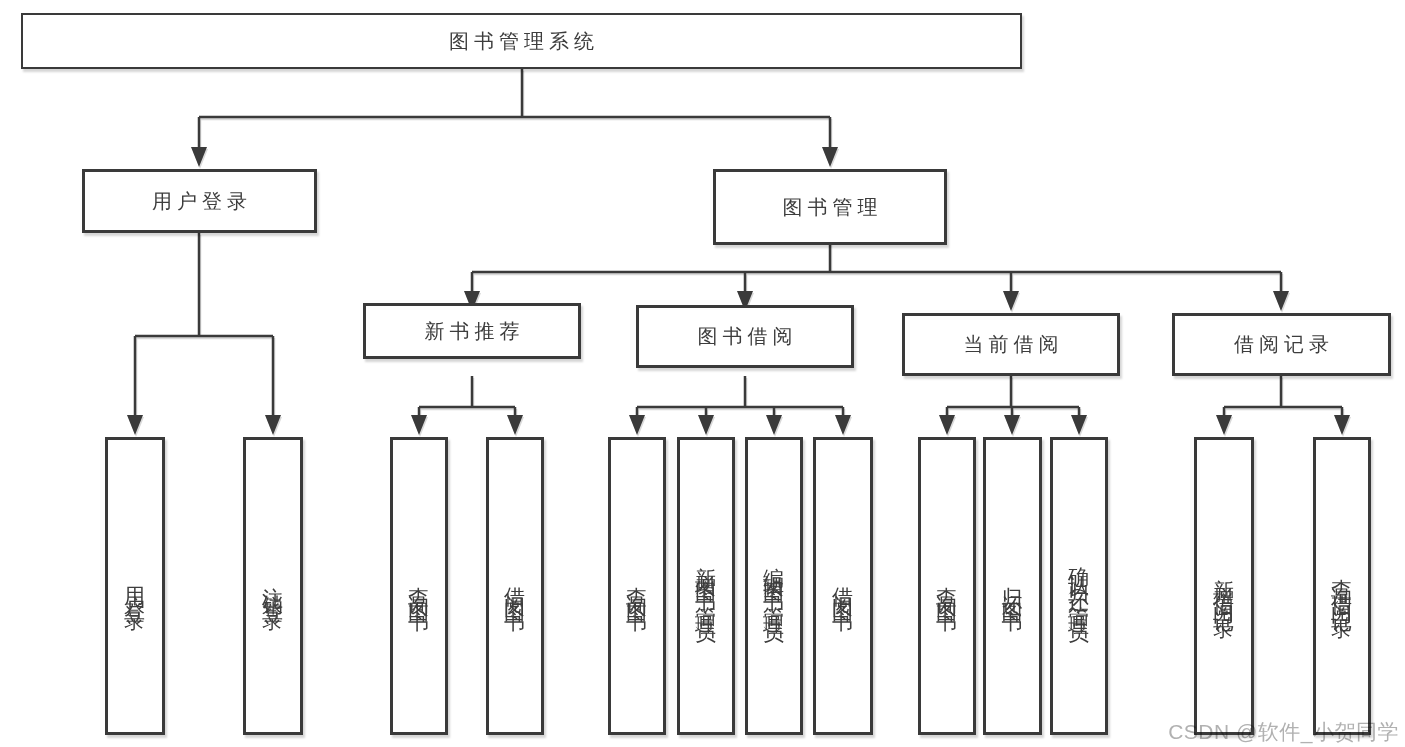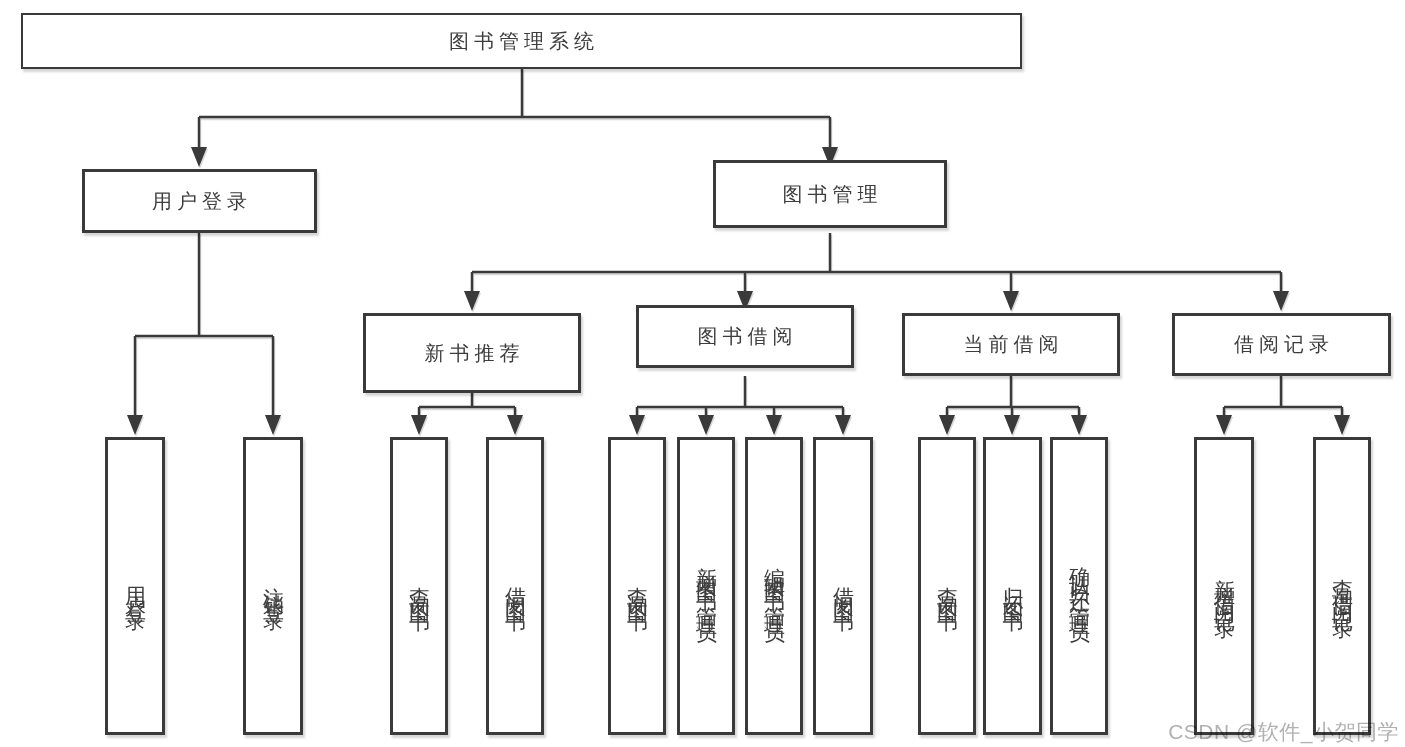--- a/index.html
+++ b/index.html
@@ -14,21 +14,20 @@
     position:absolute;
     box-sizing:border-box;
     border:3px solid #3a3a3a;
     background:#ffffff;
     display:flex;
     align-items:center;
     justify-content:center;
     color:#3d3d3d;
     box-shadow:2px 3px 2px rgba(0,0,0,0.16);
     z-index:2;
-    font-family:Liberation Serif, serif;
   }
   .node.root { border-width:2px; }
   .h-label {
     font-size:20px;
     letter-spacing:5px;
     padding-left:5px; 
     white-space:nowrap;
   }
   .v-label {
     writing-mode:vertical-rl;
@@ -99,25 +98,25 @@
   </g>
 </svg>
 
 <div class="node root" style="left:21px;top:13px;width:1001px;height:56px;">
   <span class="h-label">图书管理系统</span>
 </div>
 
 <div class="node" style="left:82px;top:169px;width:235px;height:64px;">
   <span class="h-label">用户登录</span>
 </div>
-<div class="node" style="left:713px;top:160px;width:234px;height:68px;">
+<div class="node" style="left:713px;top:169px;width:234px;height:76px;">
   <span class="h-label">图书管理</span>
 </div>
 
-<div class="node" style="left:363px;top:313px;width:218px;height:80px;">
+<div class="node" style="left:363px;top:303px;width:218px;height:56px;">
   <span class="h-label">新书推荐</span>
 </div>
 <div class="node" style="left:636px;top:305px;width:218px;height:63px;">
   <span class="h-label">图书借阅</span>
 </div>
 <div class="node" style="left:902px;top:313px;width:218px;height:63px;align-items:center;">
   <span class="h-label">当前借阅</span>
 </div>
 <div class="node" style="left:1172px;top:313px;width:219px;height:63px;">
   <span class="h-label">借阅记录</span>

